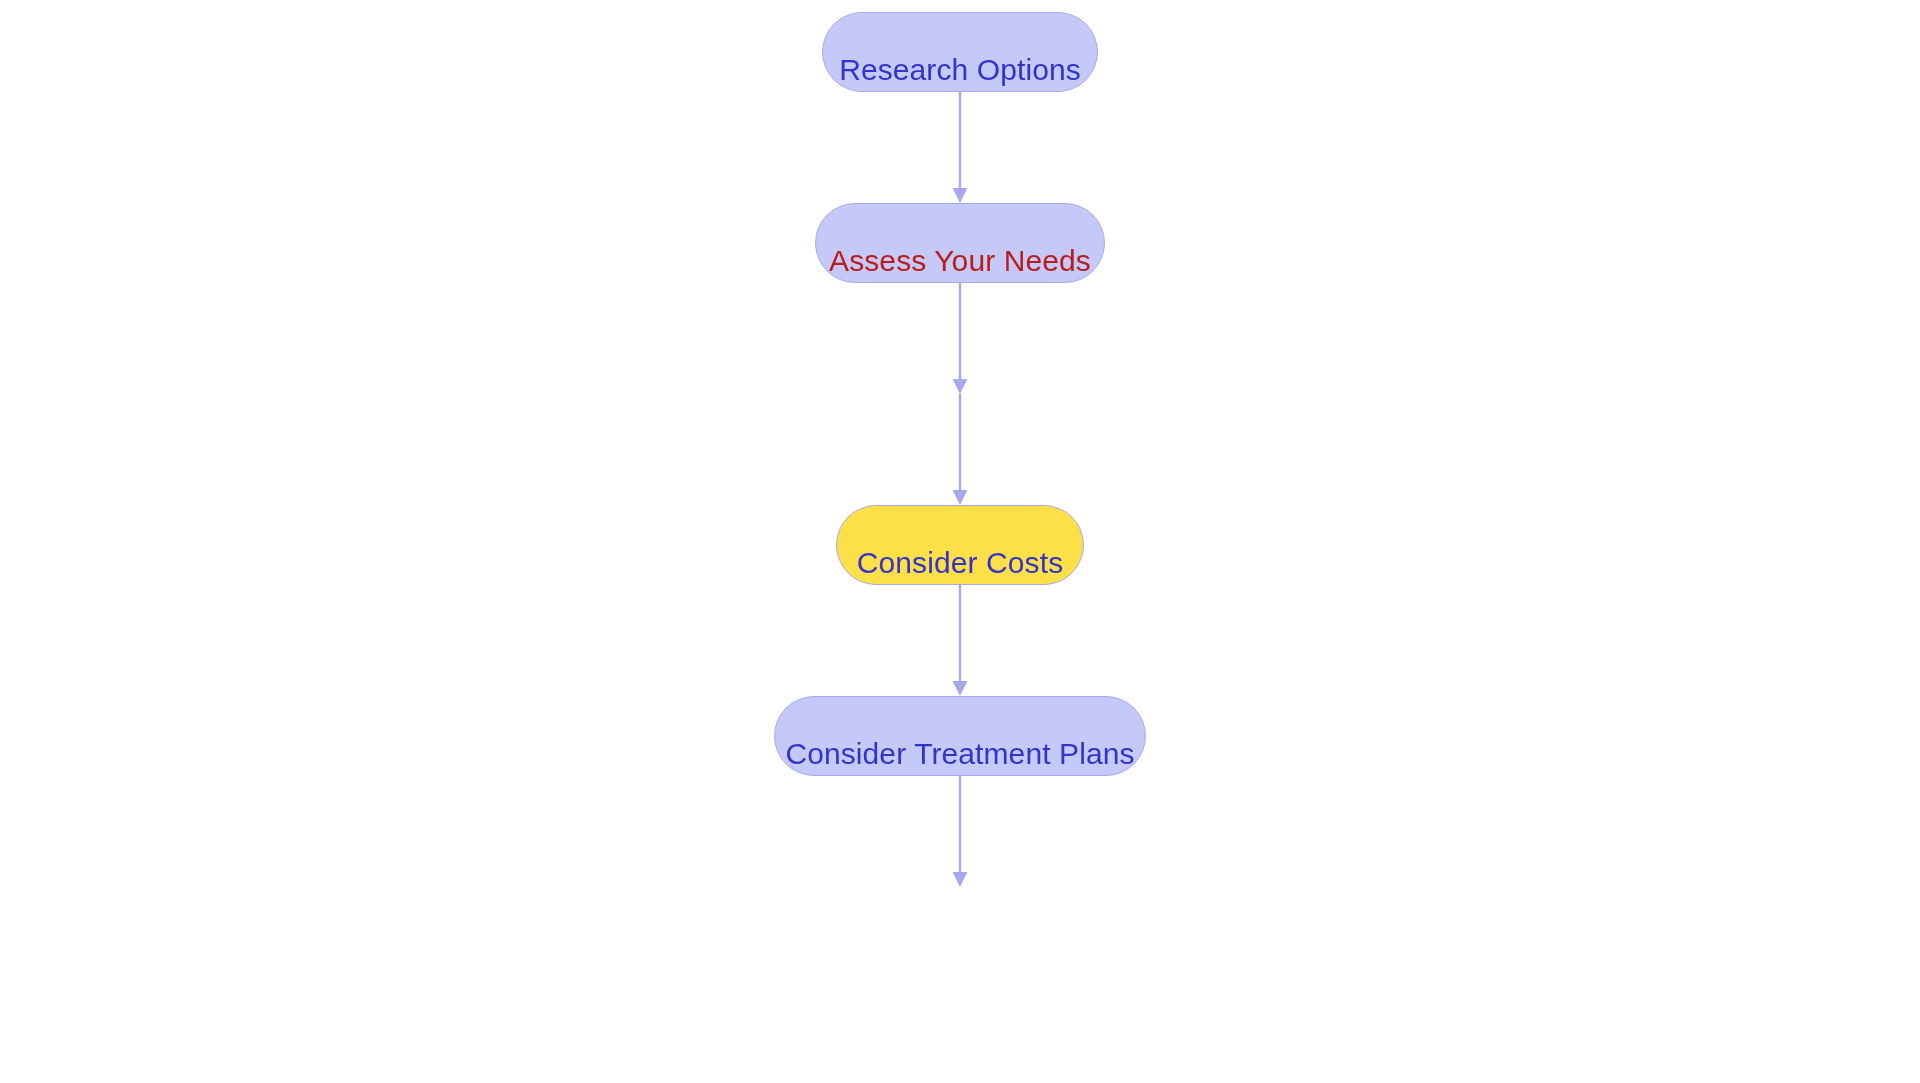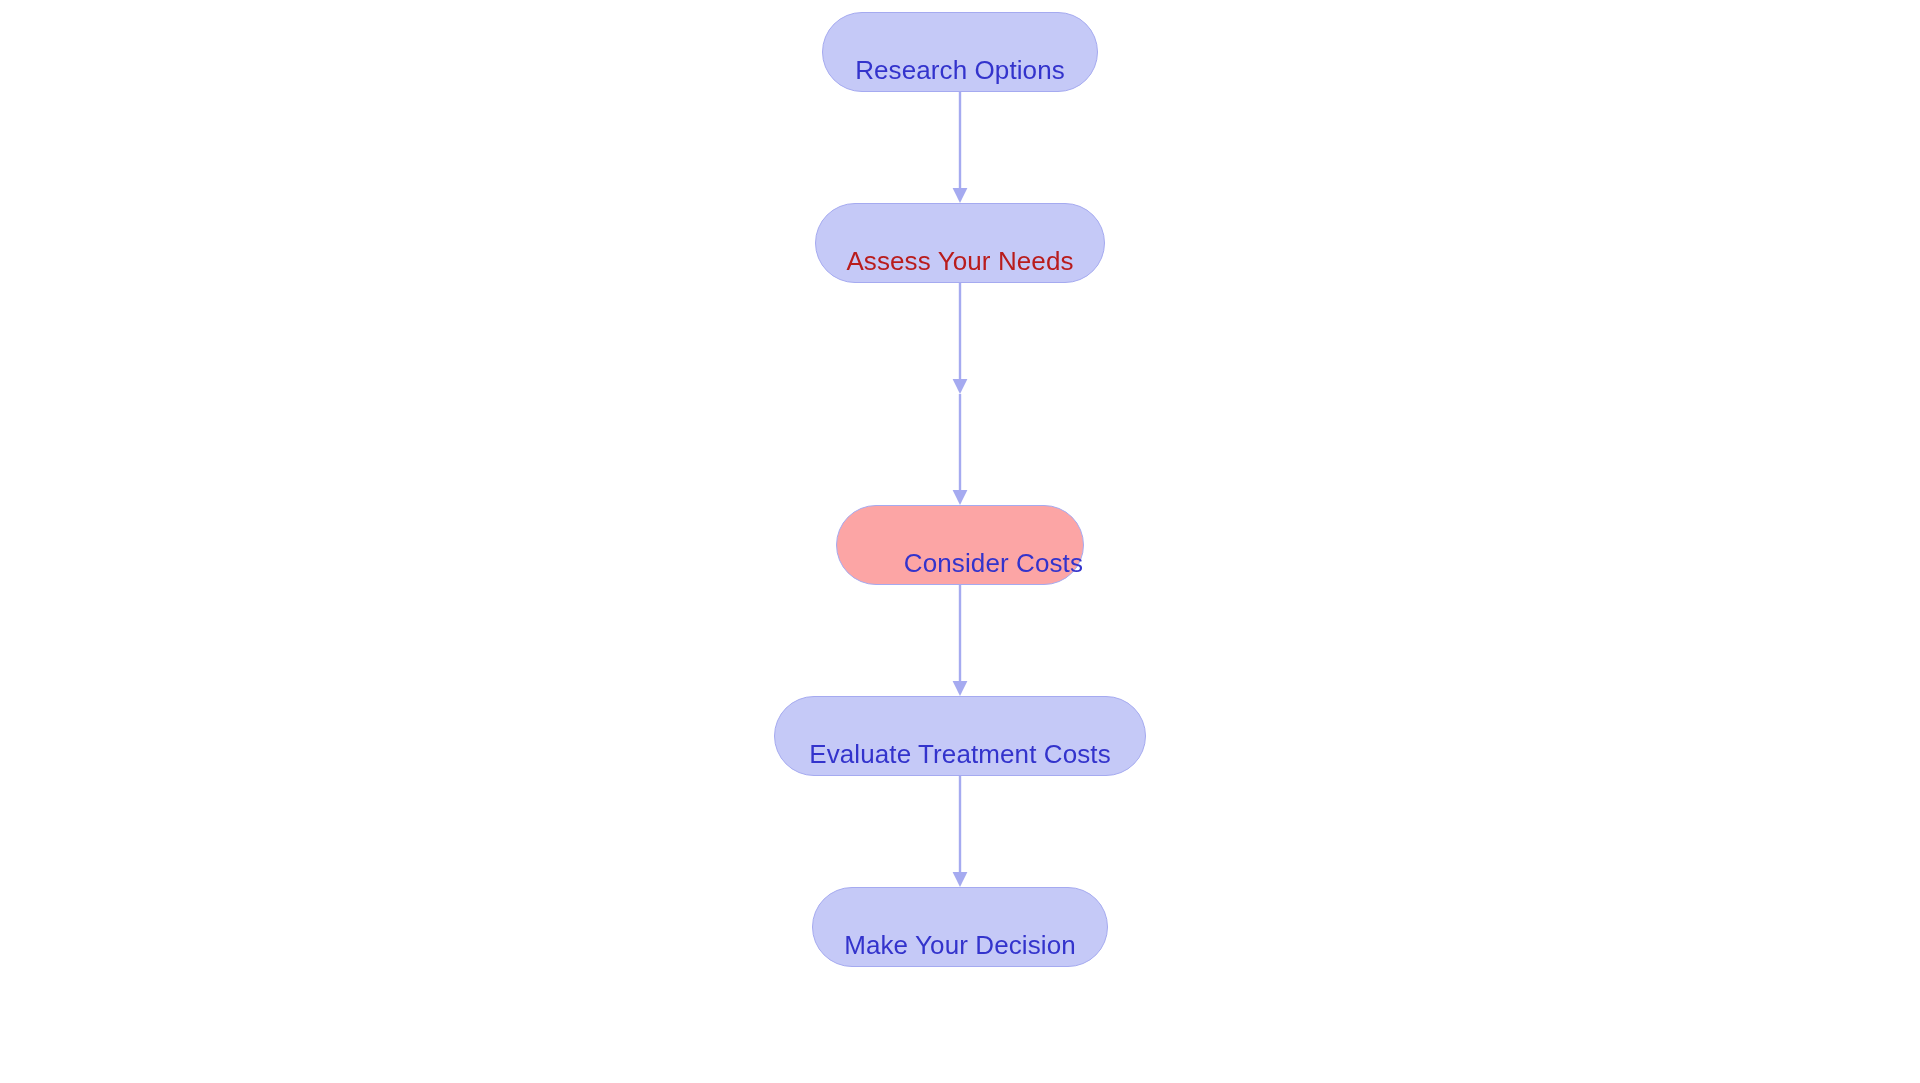--- a/index.html
+++ b/index.html
@@ -47,21 +47,21 @@
     border-radius: 40px;
     display: flex;
     align-items: center;
     justify-content: center;
     flex: 0 0 auto;
   }
 
   .node-label {
     color: #3333cc;
     font-family: "Liberation Sans", sans-serif;
-    font-size: 26px;
+    font-size: 30px;
     font-weight: 400;
     letter-spacing: 0.1px;
     white-space: nowrap;
     line-height: 1;
     user-select: none;
     margin-top: 36px;
   }
 
   
   .connector {
@@ -107,40 +107,37 @@
     </div>
 
 
     <div class="connector">
       <svg viewBox="0 0 26 111" xmlns="http://www.w3.org/2000/svg" aria-hidden="true">
         <line x1="13" y1="0" x2="13" y2="99" stroke="#a5aaf0" stroke-width="2.4"></line>
         <polygon points="13,111 5.6,96 20.4,96" fill="#a5aaf0"></polygon>
       </svg>
     </div>
 
-    <div class="node" style="width: 248px; background: #fca5a5; border-color: rgb(165, 170, 240); justify-content: flex-end;">
+    <div class="node" style="width: 248px; background: #fde047; border-color: rgb(165, 170, 240);">
       <span class="node-label" style="color: rgb(51, 51, 204);">Consider Costs</span>
     </div>
 
     <div class="connector">
       <svg viewBox="0 0 26 111" xmlns="http://www.w3.org/2000/svg" aria-hidden="true">
         <line x1="13" y1="0" x2="13" y2="99" stroke="#a5aaf0" stroke-width="2.4"></line>
         <polygon points="13,111 5.6,96 20.4,96" fill="#a5aaf0"></polygon>
       </svg>
     </div>
 
     <div class="node" style="width: 372px; background: rgb(197, 201, 247); border-color: rgb(165, 170, 240);">
-      <span class="node-label" style="color: rgb(51, 51, 204);">Evaluate Treatment Costs</span>
+      <span class="node-label" style="color: rgb(51, 51, 204);">Consider Treatment Plans</span>
     </div>
 
     <div class="connector">
       <svg viewBox="0 0 26 111" xmlns="http://www.w3.org/2000/svg" aria-hidden="true">
         <line x1="13" y1="0" x2="13" y2="99" stroke="#a5aaf0" stroke-width="2.4"></line>
         <polygon points="13,111 5.6,96 20.4,96" fill="#a5aaf0"></polygon>
       </svg>
     </div>
 
-    <div class="node" style="width: 296px; background: rgb(197, 201, 247); border-color: rgb(165, 170, 240);">
-      <span class="node-label" style="color: rgb(51, 51, 204);">Make Your Decision</span>
-    </div>
 
   </div>
 </div>
 
 </body></html>

